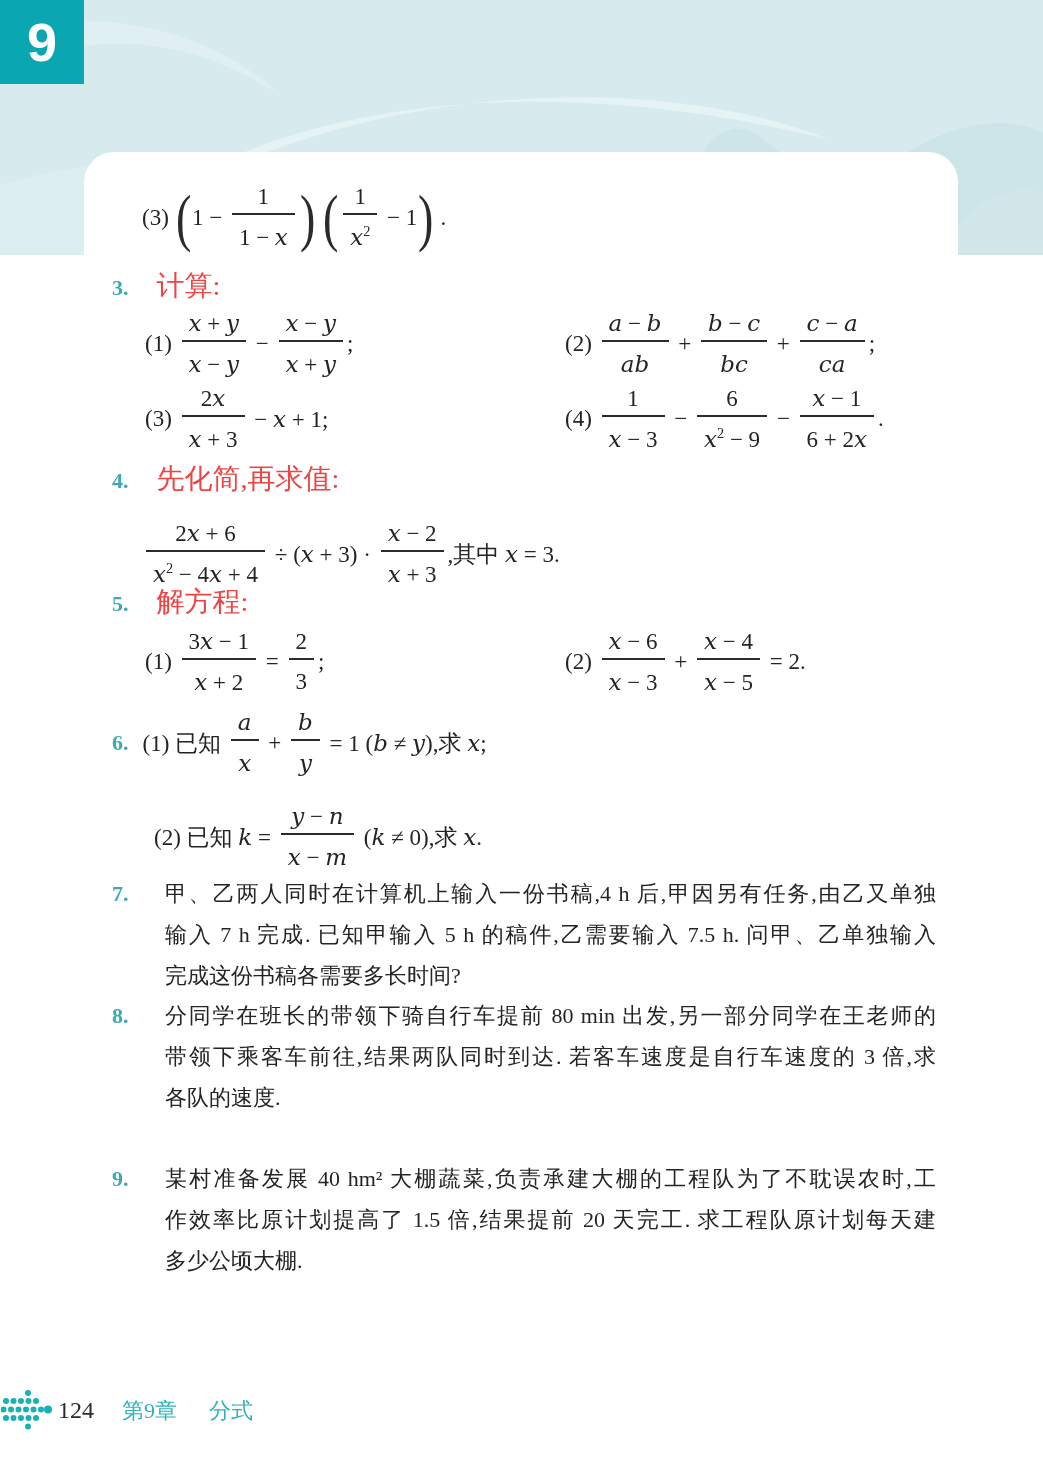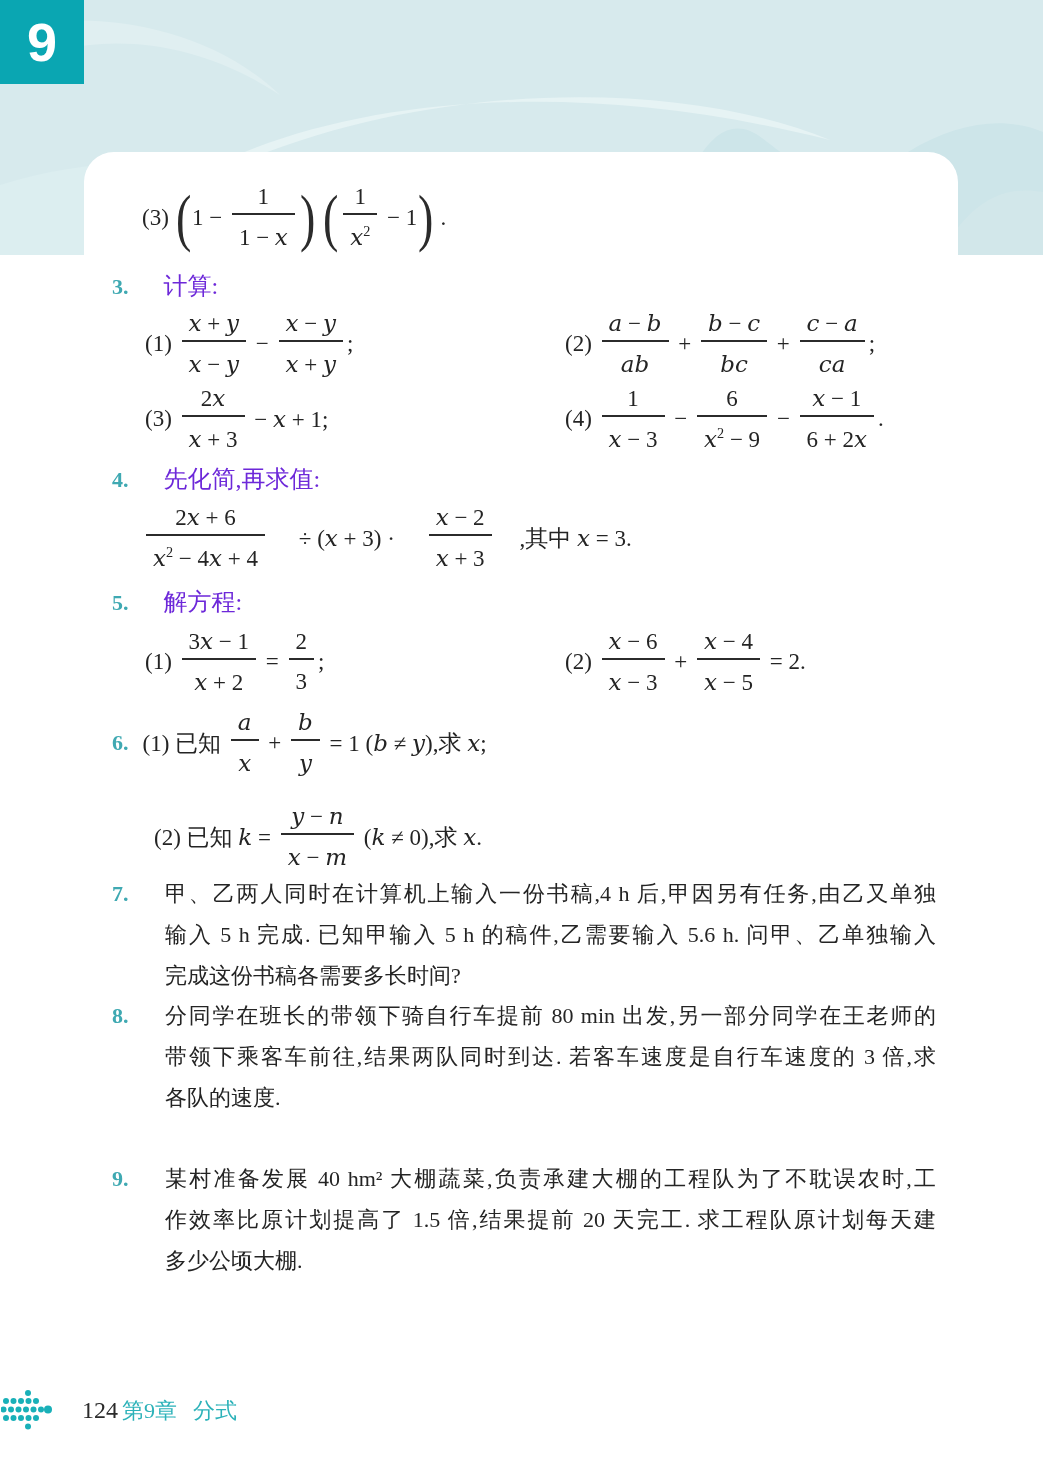--- a/index.html
+++ b/index.html
@@ -19,32 +19,32 @@
   .math{display:flex;align-items:center;font-size:23px;white-space:pre;color:#242424;}
   .math i{font-style:italic;font-family:"DejaVu Serif","Liberation Serif",serif;}
   .math sup{font-size:0.62em;line-height:0;}
   .frac{display:inline-flex;flex-direction:column;align-items:stretch;margin:0 4px;text-align:center;}
   .fn{padding:2px 7px 3px 7px;border-bottom:2px solid #2b2b2b;line-height:1.15;}
   .fd{padding:9px 7px 2px 7px;line-height:1.15;}
   .bigp{font-size:64px;line-height:58px;transform:scaleX(0.72);margin:0 -2px;font-weight:400;color:#2b2b2b;}
   
   .heading{display:flex;align-items:baseline;line-height:32px;}
   .pnum{color:#3fa9b2;font-weight:700;font-size:22px;font-family:"Liberation Serif",serif;}
-  .ptitle{font-size:24px;color:#6d28d9;margin-left:35px;}
+  .ptitle{font-size:28px;color:#ef4444;margin-left:28px;}
   .math .pnum{margin-right:14px;}
   
   .pblock{display:flex;}
   .pblock .pnum{width:33px;flex:none;line-height:41px;}
   .plines{width:791px;font-size:22px;line-height:41px;color:#242424;}
   .plines .line{text-align:justify;text-align-last:justify;margin-left:20px;}
   .plines .line.last{text-align-last:left;}
   
-  .footer-num{font-size:24px;color:#2b2b2b;line-height:28px;margin-left:24px;}
+  .footer-num{font-size:24px;color:#2b2b2b;line-height:28px;}
   .footer-chap{font-size:22px;color:#2cb2b9;line-height:26px;display:flex;}
-  .footer-chap .sec{margin-left:16px;}
+  .footer-chap .sec{margin-left:32px;}
 </style>
 </head>
 <body>
 
 <div class="page">
 
   <div class="band">
     <svg width="1043" height="255" viewBox="0 0 1043 255" preserveAspectRatio="none">
       <rect width="1043" height="255" fill="#d7eaed"></rect>
       <path d="M0,70 C90,28 190,36 280,95 C200,18 70,8 0,32 Z" fill="#e0eff1"></path>
@@ -69,39 +69,39 @@
   </div>
   <div class="abs math" style="left:145px;top:308px;"><span>(1) </span><span class="frac"><span class="fn"><span><i>x</i> + <i>y</i></span></span><span class="fd"><span><i>x</i> − <i>y</i></span></span></span><span> − </span><span class="frac"><span class="fn"><span><i>x</i> − <i>y</i></span></span><span class="fd"><span><i>x</i> + <i>y</i></span></span></span><span>;</span></div>
   <div class="abs math" style="left:565px;top:308px;"><span>(2) </span><span class="frac"><span class="fn"><span><i>a</i> − <i>b</i></span></span><span class="fd"><span><i>ab</i></span></span></span><span> + </span><span class="frac"><span class="fn"><span><i>b</i> − <i>c</i></span></span><span class="fd"><span><i>bc</i></span></span></span><span> + </span><span class="frac"><span class="fn"><span><i>c</i> − <i>a</i></span></span><span class="fd"><span><i>ca</i></span></span></span><span>;</span></div>
   <div class="abs math" style="left:145px;top:383px;"><span>(3) </span><span class="frac"><span class="fn"><span>2<i>x</i></span></span><span class="fd"><span><i>x</i> + 3</span></span></span><span> − <i>x</i> + 1;</span></div>
   <div class="abs math" style="left:565px;top:383px;"><span>(4) </span><span class="frac"><span class="fn"><span>1</span></span><span class="fd"><span><i>x</i> − 3</span></span></span><span> − </span><span class="frac"><span class="fn"><span>6</span></span><span class="fd"><span><i>x</i><sup>2</sup> − 9</span></span></span><span> − </span><span class="frac"><span class="fn"><span><i>x</i> − 1</span></span><span class="fd"><span>6 + 2<i>x</i></span></span></span><span>.</span></div>
 
   <div class="abs heading" style="left:112px;top:463px;">
     <span class="pnum">4.</span>
     <span class="ptitle">先化简,再求值:</span>
   </div>
-  <div class="abs math" style="left:142px;top:502px;gap:24px;"><span class="frac"><span class="fn"><span>2<i>x</i> + 6</span></span><span class="fd"><span><i>x</i><sup>2</sup> − 4<i>x</i> + 4</span></span></span><span> ÷ (<i>x</i> + 3) · </span><span class="frac"><span class="fn"><span><i>x</i> − 2</span></span><span class="fd"><span><i>x</i> + 3</span></span></span><span>,其中 <i>x</i> = 3.</span></div>
+  <div class="abs math" style="left:142px;top:518px;"><span class="frac"><span class="fn"><span>2<i>x</i> + 6</span></span><span class="fd"><span><i>x</i><sup>2</sup> − 4<i>x</i> + 4</span></span></span><span> ÷ (<i>x</i> + 3) · </span><span class="frac"><span class="fn"><span><i>x</i> − 2</span></span><span class="fd"><span><i>x</i> + 3</span></span></span><span>,其中 <i>x</i> = 3.</span></div>
 
   <div class="abs heading" style="left:112px;top:586px;">
     <span class="pnum">5.</span>
     <span class="ptitle">解方程:</span>
   </div>
   <div class="abs math" style="left:145px;top:626px;"><span>(1) </span><span class="frac"><span class="fn"><span>3<i>x</i> − 1</span></span><span class="fd"><span><i>x</i> + 2</span></span></span><span> = </span><span class="frac"><span class="fn"><span>2</span></span><span class="fd"><span>3</span></span></span><span>;</span></div>
   <div class="abs math" style="left:565px;top:626px;"><span>(2) </span><span class="frac"><span class="fn"><span><i>x</i> − 6</span></span><span class="fd"><span><i>x</i> − 3</span></span></span><span> + </span><span class="frac"><span class="fn"><span><i>x</i> − 4</span></span><span class="fd"><span><i>x</i> − 5</span></span></span><span> = 2.</span></div>
 
   <div class="abs math" style="left:112px;top:707px;">
     <span class="pnum">6.</span><span class="math"><span>(1) 已知 </span><span class="frac"><span class="fn"><span><i>a</i></span></span><span class="fd"><span><i>x</i></span></span></span><span> + </span><span class="frac"><span class="fn"><span><i>b</i></span></span><span class="fd"><span><i>y</i></span></span></span><span> = 1 (<i>b</i> ≠ <i>y</i>),求 <i>x</i>;</span></span>
   </div>
   <div class="abs math" style="left:154px;top:801px;"><span>(2) 已知 <i>k</i> = </span><span class="frac"><span class="fn"><span><i>y</i> − <i>n</i></span></span><span class="fd"><span><i>x</i> − <i>m</i></span></span></span><span> (<i>k</i> ≠ 0),求 <i>x</i>.</span></div>
 
   <div class="abs pblock" style="left:112px;top:873px;">
     <span class="pnum">7.</span>
     <div class="plines">
         <div class="line">甲、乙两人同时在计算机上输入一份书稿,4 h 后,甲因另有任务,由乙又单独</div>
-        <div class="line">输入 5 h 完成. 已知甲输入 5 h 的稿件,乙需要输入 5.6 h. 问甲、乙单独输入</div>
+        <div class="line">输入 7 h 完成. 已知甲输入 5 h 的稿件,乙需要输入 7.5 h. 问甲、乙单独输入</div>
         <div class="line last">完成这份书稿各需要多长时间?</div>
       </div>
   </div>
 
   <div class="abs pblock" style="left:112px;top:995px;">
     <span class="pnum">8.</span>
     <div class="plines">
         <div class="line">分同学在班长的带领下骑自行车提前 80 min 出发,另一部分同学在王老师的</div>
         <div class="line">带领下乘客车前往,结果两队同时到达. 若客车速度是自行车速度的 3 倍,求</div>
         <div class="line last">各队的速度.</div>

